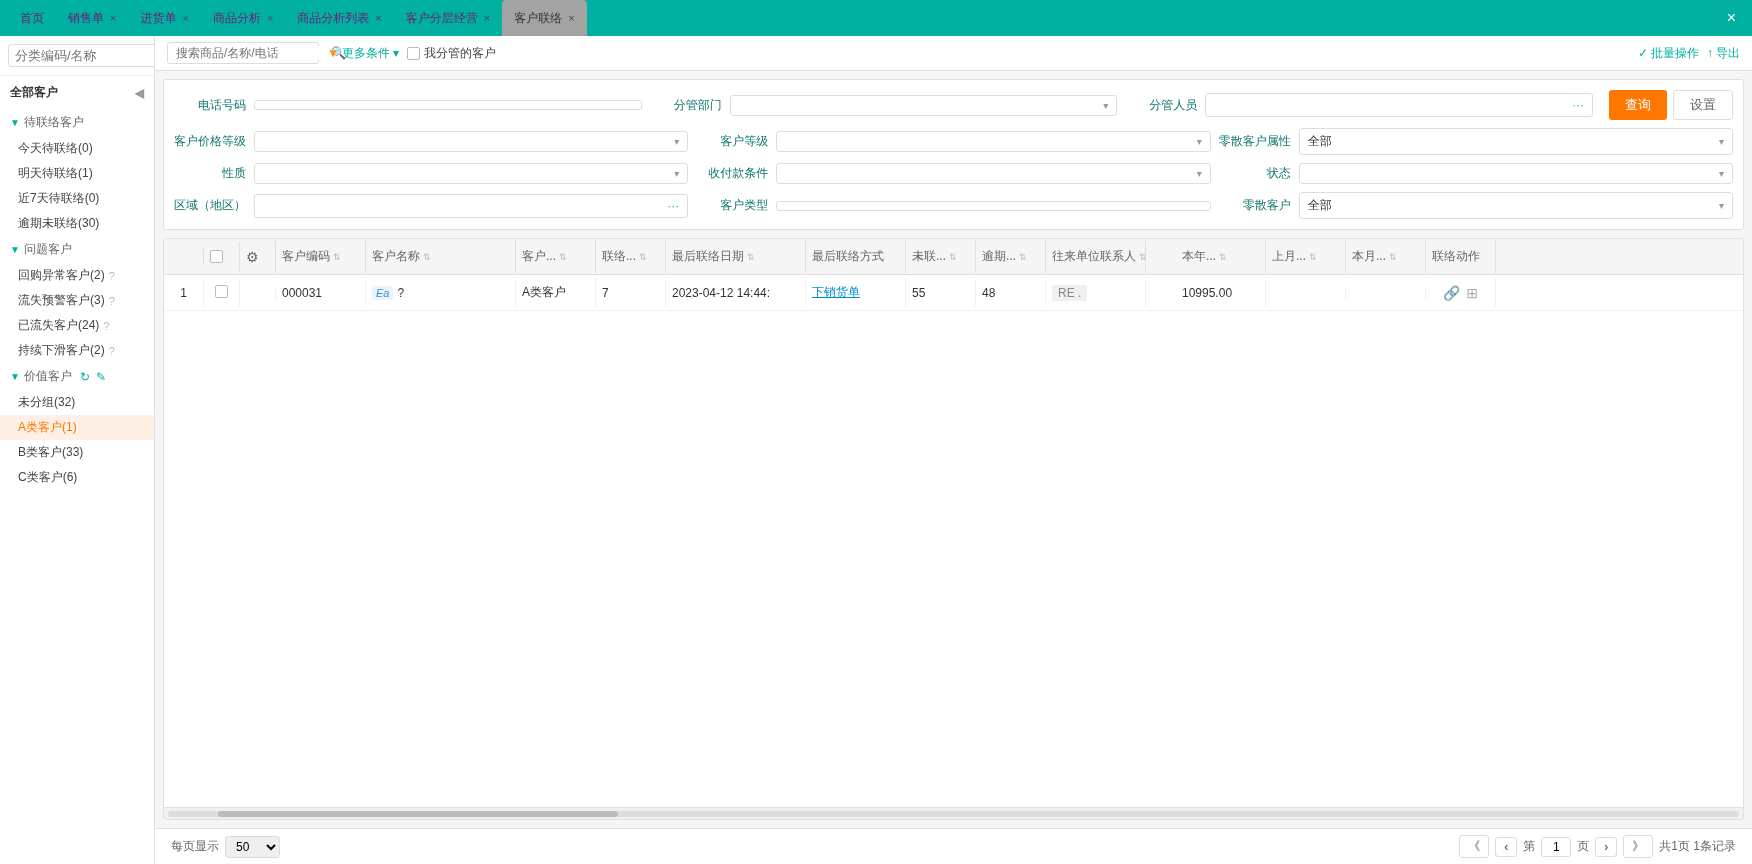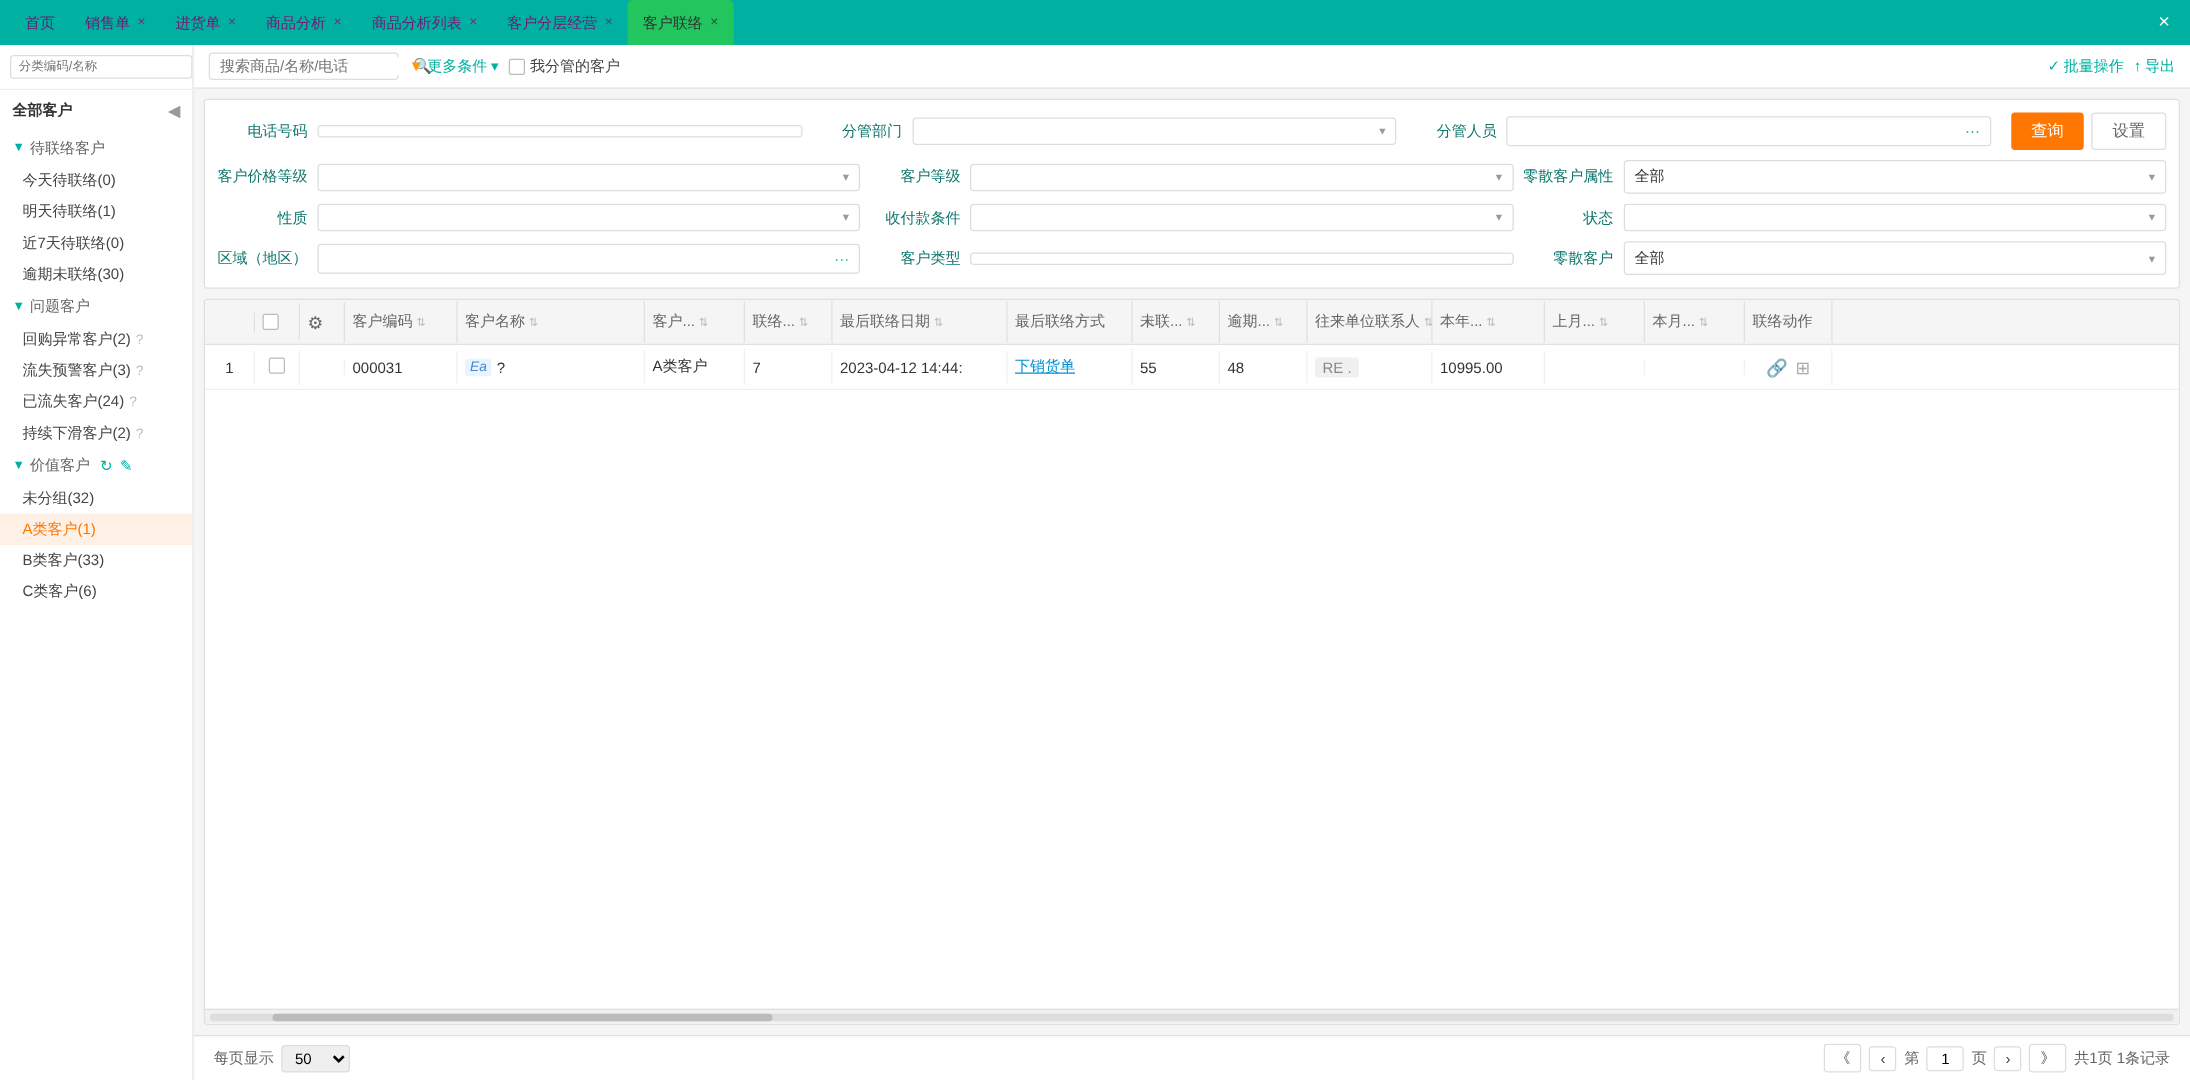--- a/index.html
+++ b/index.html
@@ -25,21 +25,21 @@
       white-space: nowrap;
       font-size: 13px;
     }
     .nav-tab .close-btn {
       margin-left: 6px;
       font-size: 11px;
       opacity: 0.8;
     }
     .nav-tab.home { font-size: 13px; }
     .nav-tab.active {
-      background: #22c55e;
+      background: #a3a3a3;
       color: #333;
       border-radius: 4px 4px 0 0;
     }
     .nav-spacer { flex: 1; }
     .nav-close {
       color: white;
       cursor: pointer;
       font-size: 16px;
       padding: 0 8px;
     }
@@ -63,21 +63,21 @@
       padding: 8px;
       display: flex;
       align-items: center;
       border-bottom: 1px solid #eee;
     }
     .sidebar-search input {
       flex: 1;
       border: 1px solid #ddd;
       border-radius: 3px;
       padding: 3px 6px;
-      font-size: 10px;
+      font-size: 13px;
       outline: none;
       color: #999;
     }
     .sidebar-all-customers {
       padding: 8px 10px;
       display: flex;
       align-items: center;
       justify-content: space-between;
       font-weight: bold;
       font-size: 13px;
@@ -289,21 +289,21 @@
     .col-settings { width: 36px; text-align: center; }
     .col-code { width: 90px; }
     .col-name { width: 150px; }
     .col-level { width: 80px; }
     .col-contact { width: 70px; }
     .col-lastdate { width: 140px; }
     .col-lastway { width: 100px; gap: 32px; }
     .col-unlinkdays { width: 70px; }
     .col-overdue { width: 70px; }
     .col-unit { width: 100px; }
-    .col-thisyear { width: 90px; }
+    .col-thisyear { width: 90px; margin-left: 30px; }
     .col-lastmonth { width: 80px; }
     .col-thismonth { width: 80px; }
     .col-action { width: 70px; text-align: center; }
 
     
     .pagination-bar {
       background: white;
       border-top: 1px solid #e0e0e0;
       padding: 6px 16px;
       display: flex;

